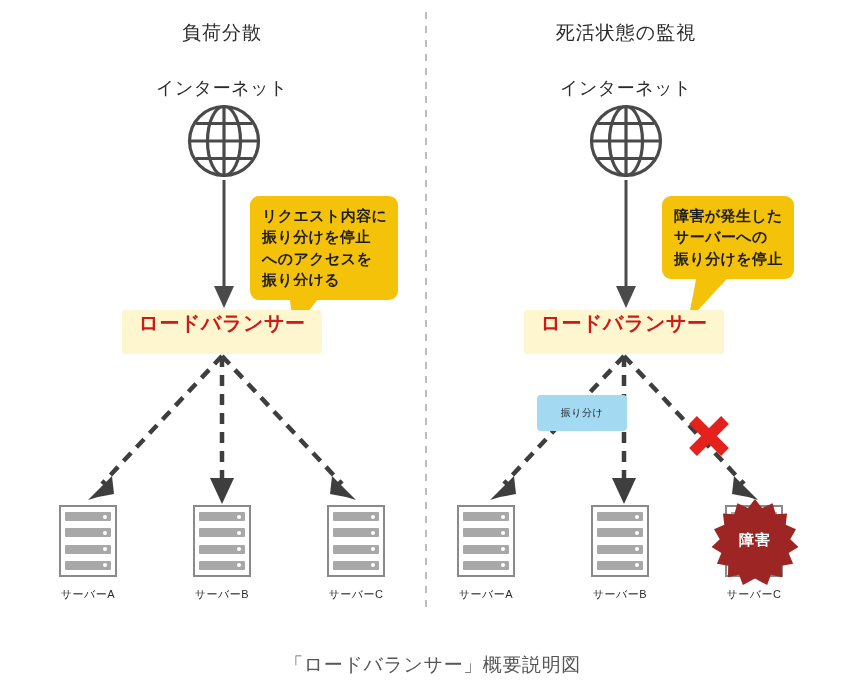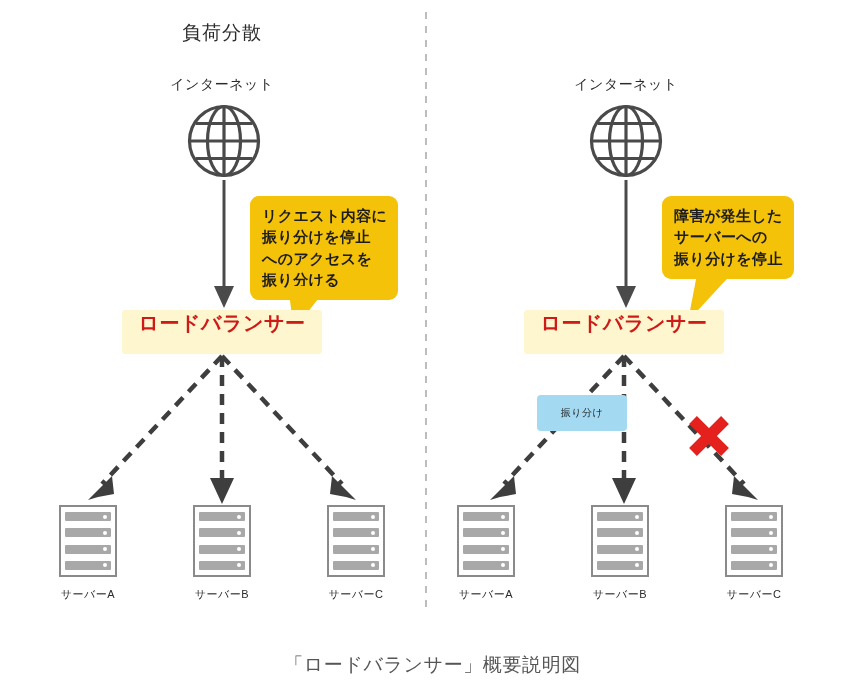--- a/index.html
+++ b/index.html
@@ -10,21 +10,21 @@
   }
   .stage{position:absolute;left:0;top:0;width:690px;height:688px;}
   .abs{position:absolute;}
 
   
   .panel-title{
     font-size:19px;font-weight:normal;color:#2b2b2b;
     text-align:center;letter-spacing:1px;white-space:nowrap;
   }
   .node-label{
-    font-size:14px;color:#2b2b2b;text-align:center;
+    font-size:18px;color:#2b2b2b;text-align:center;
     white-space:nowrap;letter-spacing:0.5px;
   }
   .server-label{
     font-size:11px;color:#2b2b2b;text-align:center;
     white-space:nowrap;letter-spacing:0.5px;
   }
   .caption{
     font-size:19px;color:#555555;text-align:center;
     white-space:nowrap;letter-spacing:0.6px;width:865px;left:0;
   }
@@ -154,20 +154,21 @@
   <div class="abs server-label" style="left:162px;top:587px;width:120px;">サーバーB</div>
 
   <div class="abs server" style="left:327px;top:505px;width:58px;height:72px;">
     <div class="bay"></div>
     <div class="bay"></div>
     <div class="bay"></div>
     <div class="bay"></div>
   </div>
   <div class="abs server-label" style="left:296px;top:587px;width:120px;">サーバーC</div>
 
+  <div class="abs panel-title" style="left:466px;top:20px;width:320px;">死活状態の監視</div>
 
   <div class="abs node-label" style="left:496px;top:76px;width:260px;">インターネット</div>
 
   <svg class="abs" style="left:588px;top:103px;" width="76" height="76" viewBox="0 0 76 76">
     <g fill="none" stroke="#4a4a4a" stroke-width="3.2">
       <circle cx="38" cy="38" r="34.5"></circle>
       <line x1="38" y1="3.5" x2="38" y2="72.5"></line>
       <line x1="3.5" y1="38" x2="72.5" y2="38"></line>
       <line x1="9.6" y1="20.5" x2="66.4" y2="20.5"></line>
       <line x1="9.6" y1="55.5" x2="66.4" y2="55.5"></line>
@@ -231,18 +232,24 @@
   </div>
   <div class="abs server-label" style="left:560px;top:587px;width:120px;">サーバーB</div>
 
   <div class="abs server" style="left:725px;top:505px;width:58px;height:72px;">
     <div class="bay"></div>
     <div class="bay"></div>
     <div class="bay"></div>
     <div class="bay"></div>
   </div>
 
+  <div class="abs burst" style="left:714px;top:499px;width:82px;height:82px;">
+    <svg class="abs" style="left:0;top:0;" width="82" height="82" viewBox="0 0 100 100">
+      <polygon fill="#9d2524" points="50,0 58.6,10.9 71.5,5.1 75.2,18.7 89.1,17.6 87.5,31.5 100,36.8 93,49 103,58.5 91,66 96.5,79 82.7,81.5 83,95.5 69.4,92.3 64.8,105 50,97 35.2,105 30.6,92.3 17,95.5 17.3,81.5 3.5,79 9,66 -3,58.5 7,49 0,36.8 12.5,31.5 10.9,17.6 24.8,18.7 28.5,5.1 41.4,10.9"></polygon>
+    </svg>
+    <span>障害</span>
+  </div>
 
   <div class="abs server-label" style="left:694px;top:587px;width:120px;">サーバーC</div>
 
   <div class="abs caption" style="top:652px;">「ロードバランサー」概要説明図</div>
 
 </div>
 
 </body></html>

